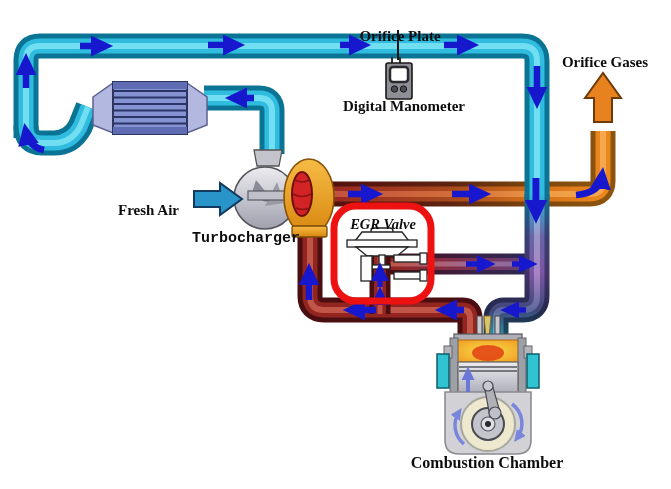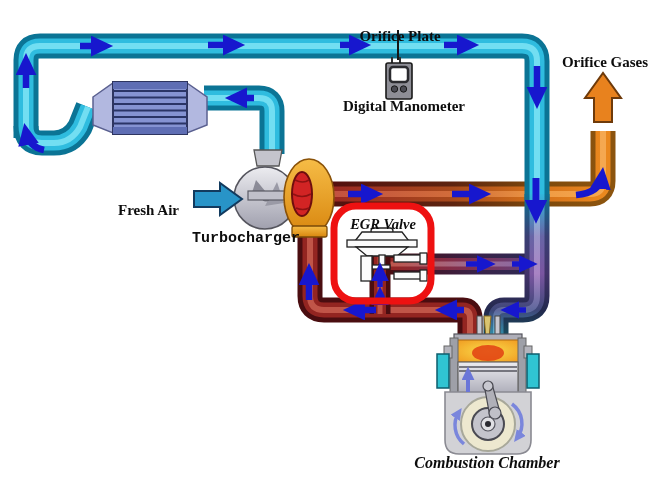--- a/index.html
+++ b/index.html
@@ -247,14 +247,14 @@
   <polygon points="194,191 220,191 220,183 242,199 220,215 220,207 194,207" fill="#2894C8" stroke="#123A5E" stroke-width="2"></polygon>
   <polygon points="594,122 594,98 585,98 603,73 621,98 612,98 612,122" fill="#E8821E" stroke="#6E3A0A" stroke-width="2"></polygon>
 </svg>
 
   <div class="label" style="left:352px;top:29px;width:96px;font-size:15px;">Orifice Plate</div>
   <div class="label" style="left:331px;top:99px;width:146px;font-size:15px;">Digital Manometer</div>
   <div class="label" style="left:550px;top:55px;width:110px;font-size:15px;">Orifice Gases</div>
   <div class="label" style="left:118px;top:189px;width:74px;font-size:15px;text-align:left;margin-top:14px;">Fresh Air</div>
   <div class="label" style="left:191px;top:231px;width:110px;font-size:15px;font-family:Liberation Mono, monospace;">Turbocharger</div>
   <div class="label" style="left:340px;top:217px;width:86px;font-size:14.5px;font-style:italic;">EGR Valve</div>
-  <div class="label" style="left:404px;top:455px;width:166px;font-size:16px;font-style:italic;">Combustion Chamber</div>
+  <div class="label" style="left:404px;top:455px;width:166px;font-size:16px;">Combustion Chamber</div>
 </div>
 
 </body></html>

